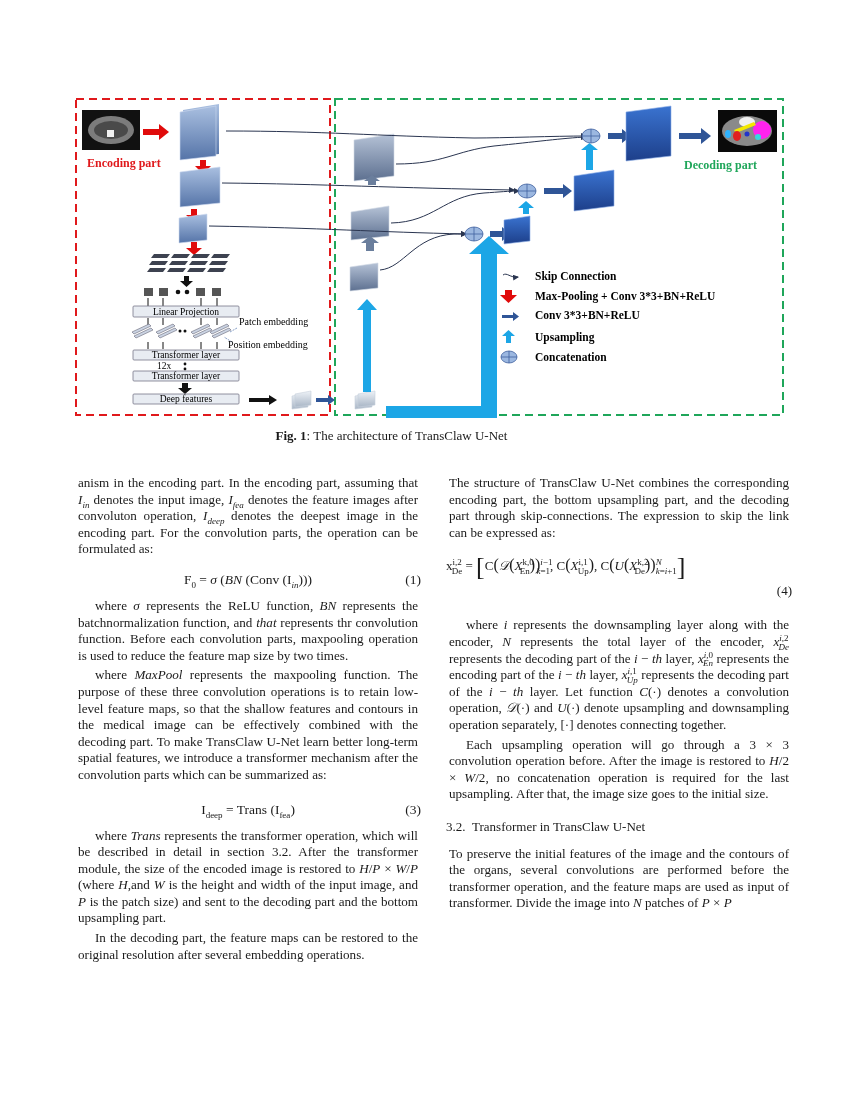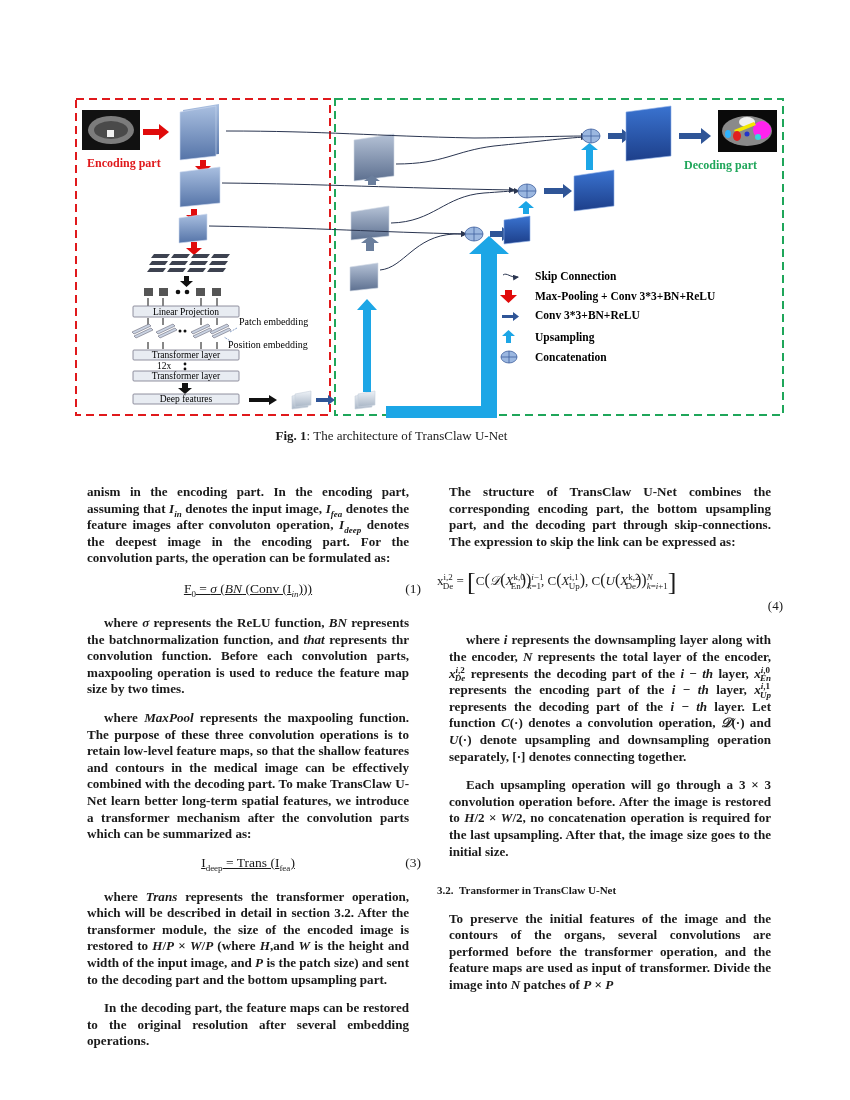--- a/index.html
+++ b/index.html
@@ -3,30 +3,30 @@
 <meta charset="utf-8">
 <style>
   html, body { margin:0; padding:0; background:#fff; }
   body { width:850px; height:1100px; position:relative; overflow:hidden; font-family:"Liberation Serif","DejaVu Serif",serif; color:#1a1a1a; }
   #figure { position:absolute; left:74px; top:96px; width:712px; height:322px; }
   #figure svg { position:absolute; left:0; top:0; }
   .fig-text { font-family:"Liberation Serif",serif; }
   .caption { position:absolute; top:428px; left:0; width:783px; text-align:center; font-size:13px; }
   .caption b { font-weight:bold; }
   .col { position:absolute; top:472px; width:346px; font-size:13.1px; line-height:16.6px; text-align:justify; }
-  .col p { margin:12px;font-weight:bold; }
+  .col p { margin:3px; }
   .col .ind { text-indent:17px; }
   #colL { left:75px; }
-  #colR { left:437px; }
+  #colR { left:446px; }
   .eq { position:relative; height:22px; margin:14px 0 4px 0; text-align:center; font-size:13.5px; }
   .eq .num { position:absolute; right:0; top:0; }
-  .eq .body { display:inline-block;text-decoration:underline; }
+  .eq .body { display:inline-block; }
   .mi { font-style:italic; }
   sub, sup { font-size:9px; line-height:0; }
-  .sec { font-weight:bold; font-size:11px; margin:22px 0 10px 0; }
+  .sec { font-weight:normal; font-size:13px; margin:16px 0 10px 0; }
   .bigeq { position:relative; height:52px; margin:6px 0 6px 0; font-size:13px; }
   .bigeq .num { position:absolute; right:0; bottom:0; }
 </style>
 </head>
 <body>
 
 <div id="figure">
 <svg width="712" height="322" viewBox="0 0 712 322" xmlns="http://www.w3.org/2000/svg">
   <defs>
     <linearGradient id="gEnc" x1="0" y1="0" x2="0" y2="1">
@@ -249,21 +249,21 @@
 
 <div class="caption">
   <b>Fig. 1</b><span>: The architecture of TransClaw U-Net</span>
 </div>
 
 <div class="col" id="colL">
   <p>anism in the encoding part. In the encoding part, assuming that <span class="mi">I<sub>in</sub></span> denotes the input image, <span class="mi">I<sub>fea</sub></span> denotes the feature images after convoluton operation, <span class="mi">I<sub>deep</sub></span> denotes the deepest image in the encoding part. For the convolution parts, the operation can be formulated as:</p>
   <div class="eq"><span class="body">F<sub>0</sub> = <span class="mi">σ</span> (<span class="mi">BN</span> (Conv (I<sub><span class="mi">in</span></sub>)))</span><span class="num">(1)</span></div>
   <p class="ind">where <span class="mi">σ</span> represents the ReLU function, <span class="mi">BN</span> represents the batchnormalization function, and <span class="mi">that</span> represents thr convolution function. Before each convolution parts, maxpooling operation is used to reduce the feature map size by two times.</p>
   <p class="ind">where <span class="mi">MaxPool</span> represents the maxpooling function. The purpose of these three convolution operations is to retain low-level feature maps, so that the shallow features and contours in the medical image can be effectively combined with the decoding part. To make TransClaw U-Net learn better long-term spatial features, we introduce a transformer mechanism after the convolution parts which can be summarized as:</p>
-  <div class="eq" style="margin-top:6px"><span class="body">I<sub>deep</sub> = Trans (I<sub>fea</sub>)</span><span class="num">(3)</span></div>
+  <div class="eq" style="margin-top:18px"><span class="body">I<sub>deep</sub> = Trans (I<sub>fea</sub>)</span><span class="num">(3)</span></div>
   <p class="ind">where <span class="mi">Trans</span> represents the transformer operation, which will be described in detail in section 3.2. After the transformer module, the size of the encoded image is restored to <span class="mi">H</span>/<span class="mi">P</span> × <span class="mi">W</span>/<span class="mi">P</span> (where <span class="mi">H</span>,and <span class="mi">W</span> is the height and width of the input image, and <span class="mi">P</span> is the patch size) and sent to the decoding part and the bottom upsampling part.</p>
   <p class="ind">In the decoding part, the feature maps can be restored to the original resolution after several embedding operations.</p>
 </div>
 
 <div class="col" id="colR">
   <p>The structure of TransClaw U-Net combines the corresponding encoding part, the bottom upsampling part, and the decoding part through skip-connections. The expression to skip the link can be expressed as:</p>
   <div class="bigeq">
     <div style="position:absolute;left:0;top:10px;font-size:13px;">x<sup>i,2</sup><sub style="margin-left:-10px">De</sub> = <span style="font-size:26px;vertical-align:-5px">[</span>C<span style="font-size:16px">(</span><span class="mi">𝒟</span><span style="font-size:16px">(</span><span class="mi">X</span><sup>k,0</sup><sub style="margin-left:-14px">En</sub><span style="font-size:16px">))</span><sup><span class="mi">i</span>−1</sup><sub style="margin-left:-16px"><span class="mi">k</span>=1</sub>, C<span style="font-size:16px">(</span><span class="mi">X</span><sup>i,1</sup><sub style="margin-left:-10px">Up</sub><span style="font-size:16px">)</span>, C<span style="font-size:16px">(</span><span class="mi">U</span><span style="font-size:16px">(</span><span class="mi">X</span><sup>k,2</sup><sub style="margin-left:-14px">De</sub><span style="font-size:16px">))</span><sup><span class="mi">N</span></sup><sub style="margin-left:-6px"><span class="mi">k</span>=<span class="mi">i</span>+1</sub><span style="font-size:26px;vertical-align:-5px">]</span></div>
     <span class="num">(4)</span>
   </div>

